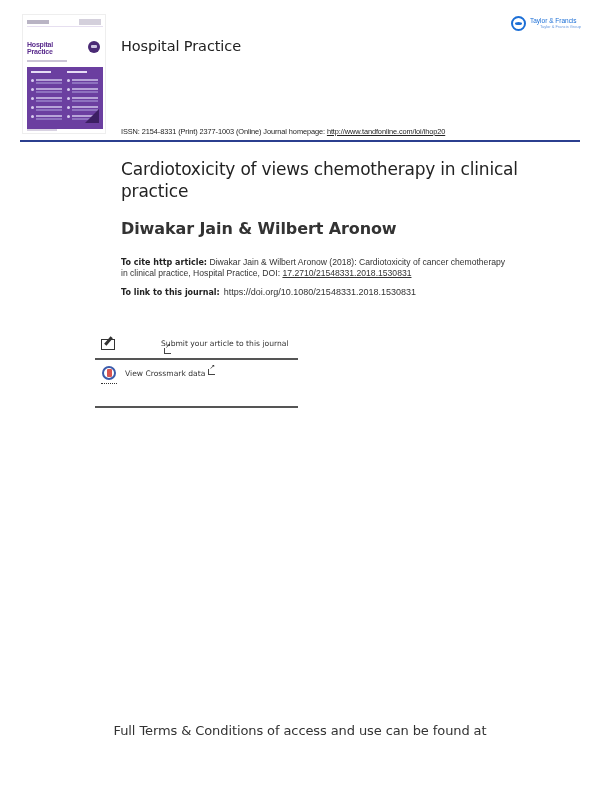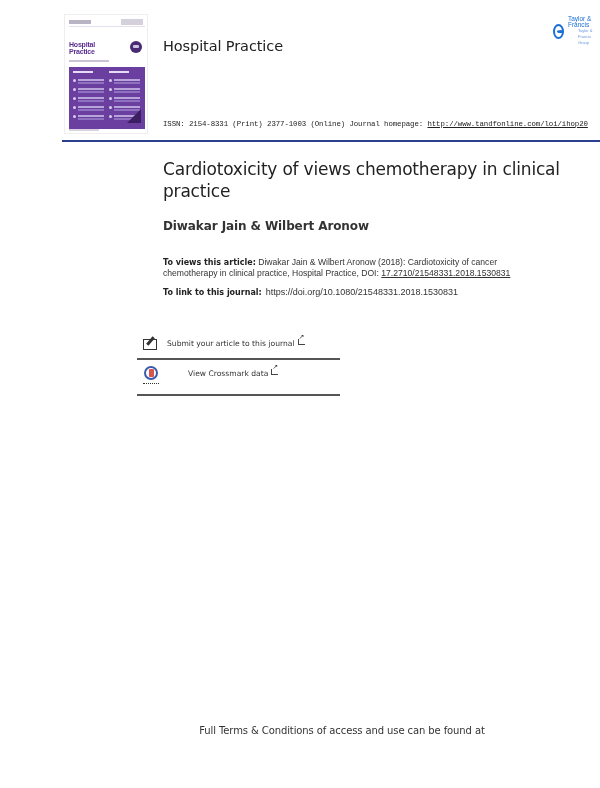--- a/index.html
+++ b/index.html
@@ -1,19 +1,19 @@
 <!DOCTYPE html>
 <html><head>
 <meta charset="utf-8">
 <style>
   * { box-sizing: border-box; margin: 0; padding: 0; }
   html, body { width: 600px; height: 788px; background: #ffffff; overflow: hidden; }
   body { position: relative; font-family: "DejaVu Sans", sans-serif; color: #222; }
 
-  .abs { position: absolute; margin-left: 42px; }
+  .abs { position: absolute; }
 
   
   .cover { left: 22px; top: 14px; width: 84px; height: 120px; background: #fff; border: 1px solid #eee; overflow: hidden; }
   .cover-top { position: absolute; left: 4px; top: 4px; width: 76px; height: 8px; border-bottom: 1px solid #e6dff0; }
   .cover-top .l { position: absolute; left: 0; top: 1px; width: 22px; height: 4px; background: #b9b4c4; }
   .cover-top .r { position: absolute; right: 2px; top: 0px; width: 22px; height: 6px; background: #d4d0dc; }
   .cover-title { position: absolute; left: 4px; top: 26px; font-family: "Liberation Sans", sans-serif; font-weight: bold; font-size: 7px; line-height: 7px; color: #5b2d8e; letter-spacing: -0.2px; }
   .cover-badge { position: absolute; right: 5px; top: 26px; width: 12px; height: 12px; border-radius: 50%; background: #4a2a75; }
   .cover-badge::after { content: ""; position: absolute; left: 3px; top: 4px; width: 6px; height: 3px; background: #cfc6e2; border-radius: 1px; }
   .cover-sub { position: absolute; left: 4px; top: 45px; width: 40px; height: 2px; background: #cac4d6; }
@@ -28,48 +28,48 @@
 
   .journal-title { left: 121px; top: 38px; font-family: "DejaVu Sans", sans-serif; font-size: 14.5px; color: #222; letter-spacing: -0.1px; }
 
   .tf-logo { left: 511px; top: 16px; display: flex; align-items: center; }
   .tf-circle { width: 15px; height: 15px; border: 2px solid #1c6fd6; border-radius: 50%; position: relative; }
   .tf-circle::after { content: ""; position: absolute; left: 2px; top: 4px; width: 7px; height: 3px; border-radius: 50%; background: #1c6fd6; }
   .tf-text { margin-left: 4px; font-family: "Liberation Sans", sans-serif; color: #1c6fd6; line-height: 6px; }
   .tf-text .a { font-size: 6.5px; display: block; }
   .tf-text .b { font-size: 4px; display: block; padding-left: 10px; color: #6a9be0; }
 
-  .issn { left: 121px; top: 120px; font-family: Liberation Mono, monospace; font-size: 7.4px; color: #222; white-space: nowrap; letter-spacing: -0.1px; }
+  .issn { left: 121px; top: 127px; font-family: Liberation Sans, sans-serif; font-size: 7.4px; color: #222; white-space: nowrap; letter-spacing: -0.1px; }
   .issn a { color: #222; text-decoration: underline; }
 
   .rule-blue { left: 20px; top: 140px; width: 560px; height: 2px; background: #2b3f8f; }
 
   .article-title { left: 121px; top: 158px; width: 400px; font-family: "DejaVu Sans", sans-serif; font-size: 17px; line-height: 22px; color: #222; letter-spacing: -0.2px; }
 
-  .authors { left: 121px; top: 219px; font-family: "DejaVu Sans", sans-serif; font-weight: bold; font-size: 12px; color: #333; letter-spacing: -0.1px; }
+  .authors { left: 121px; top: 219px; font-family: "DejaVu Sans", sans-serif; font-weight: bold; font-size: 16px; color: #333; letter-spacing: -0.1px; }
 
   .cite { left: 121px; top: 257px; width: 390px; font-family: "Liberation Sans", sans-serif; font-size: 8.6px; line-height: 11px; color: #333; }
   .cite .lbl { font-family: "DejaVu Sans", sans-serif; font-weight: bold; font-size: 8px; color: #222; }
   .cite a { color: #333; text-decoration: underline; }
 
   .link { left: 121px; top: 287px; font-family: "Liberation Sans", sans-serif; font-size: 9px; color: #333; white-space: nowrap; }
   .link .lbl { font-family: "DejaVu Sans", sans-serif; font-weight: bold; font-size: 8px; color: #222; }
   .link a { color: #333; margin-left: 4px; }
 
   .info { left: 95px; top: 330px; width: 203px; }
   .info-item { position: relative; display: flex; align-items: flex-start; padding: 6px 0 0 4px; border-bottom: 2px solid #555; }
   .info-item .ic { width: 20px; height: 18px; flex: 0 0 20px; margin-right: 6px; position: relative; }
   .info-item .tx { font-family: "DejaVu Sans", sans-serif; font-size: 7.6px; line-height: 9px; color: #333; padding-top: 3px; }
   .ext { display: inline-block; width: 7px; height: 6px; border: 1px solid #444; border-right: none; border-top: none; margin-left: 3px; position: relative; vertical-align: 1px; }
   .ext::after { content: "↗"; position: absolute; left: 0px; top: -6px; font-size: 7px; color: #333; }
 
   .i1 { height: 39px; }
-  .i2 { height: 30px; }
+  .i2 { height: 30px; gap: 36px; }
   .i3 { height: 37px; }
-  .i4 { height: 36px; gap: 21px; }
+  .i4 { height: 48px; }
 
   
   .cal { position: absolute; left: 2px; top: 3px; width: 14px; height: 13px; border: 1.5px solid #333; }
   .cal::before { content: ""; position: absolute; left: 0; top: 2px; width: 100%; height: 1.5px; background: #333; }
   .cal::after { content: ""; position: absolute; left: 5px; top: 2px; width: 1px; height: 9px; background: #555; box-shadow: 3px 0 0 #555; }
   .cal .ring { position: absolute; top: -4px; width: 2px; height: 4px; background: #333; }
   .cal .ring.a { left: 2px; } .cal .ring.b { left: 8px; }
 
   
   .edit { position: absolute; left: 2px; top: 3px; width: 14px; height: 11px; border: 1.5px solid #333; }
@@ -77,21 +77,21 @@
 
   
   .bars { position: absolute; left: 2px; top: 2px; width: 16px; height: 13px; border-left: 1.5px solid #333; border-bottom: 1.5px solid #333; }
   .bars span { position: absolute; bottom: 1px; width: 2px; background: #333; }
 
   
   .cm { position: absolute; left: 3px; top: 0px; width: 14px; height: 14px; border-radius: 50%; border: 2px solid #3b5bab; background: #fff; }
   .cm::after { content: ""; position: absolute; left: 2.5px; top: 1px; width: 5px; height: 8px; background: #d9534f; border-radius: 1px; }
   .cm-dots { position: absolute; left: 2px; top: 16px; width: 16px; height: 2px; border-bottom: 1px dotted #333; }
 
-  .footer { left: 0; width: 600px; top: 726px; text-align: center; font-family: "DejaVu Sans", sans-serif; font-size: 10px; line-height: 10px; color: #333; letter-spacing: -0.1px; }
+  .footer { left: 0; width: 600px; top: 726px; text-align: center; font-family: "DejaVu Sans", sans-serif; font-size: 13px; line-height: 10px; color: #333; letter-spacing: -0.1px; }
 </style>
 </head>
 <body>
 
 <div class="abs cover">
   <div class="cover-top">
       <div class="l"></div>
       <div class="r"></div>
     </div>
   <div class="cover-title">
@@ -136,21 +136,21 @@
   <span>ISSN: 2154-8331 (Print) 2377-1003 (Online) Journal homepage: </span><a>http://www.tandfonline.com/loi/ihop20</a>
 </div>
 
 <div class="abs rule-blue"></div>
 
 <div class="abs article-title">Cardiotoxicity of views chemotherapy in clinical practice</div>
 
 <div class="abs authors">Diwakar Jain &amp; Wilbert Aronow</div>
 
 <div class="abs cite">
-  <span class="lbl">To views this article:</span><span> Diwakar Jain &amp; Wilbert Aronow (2018): Cardiotoxicity of cancer chemotherapy in clinical practice, Hospital Practice, DOI: </span><a>17.2710/21548331.2018.1530831</a>
+  <span class="lbl">To cite http article:</span><span> Diwakar Jain &amp; Wilbert Aronow (2018): Cardiotoxicity of cancer chemotherapy in clinical practice, Hospital Practice, DOI: </span><a>17.2710/21548331.2018.1530831</a>
 </div>
 
 <div class="abs link">
   <span class="lbl">To link to this journal:</span><a>https://doi.org/10.1080/21548331.2018.1530831</a>
 </div>
 
 <div class="abs info">
   <div class="info-item i2">
     <div class="ic">
         <div class="edit"></div>

